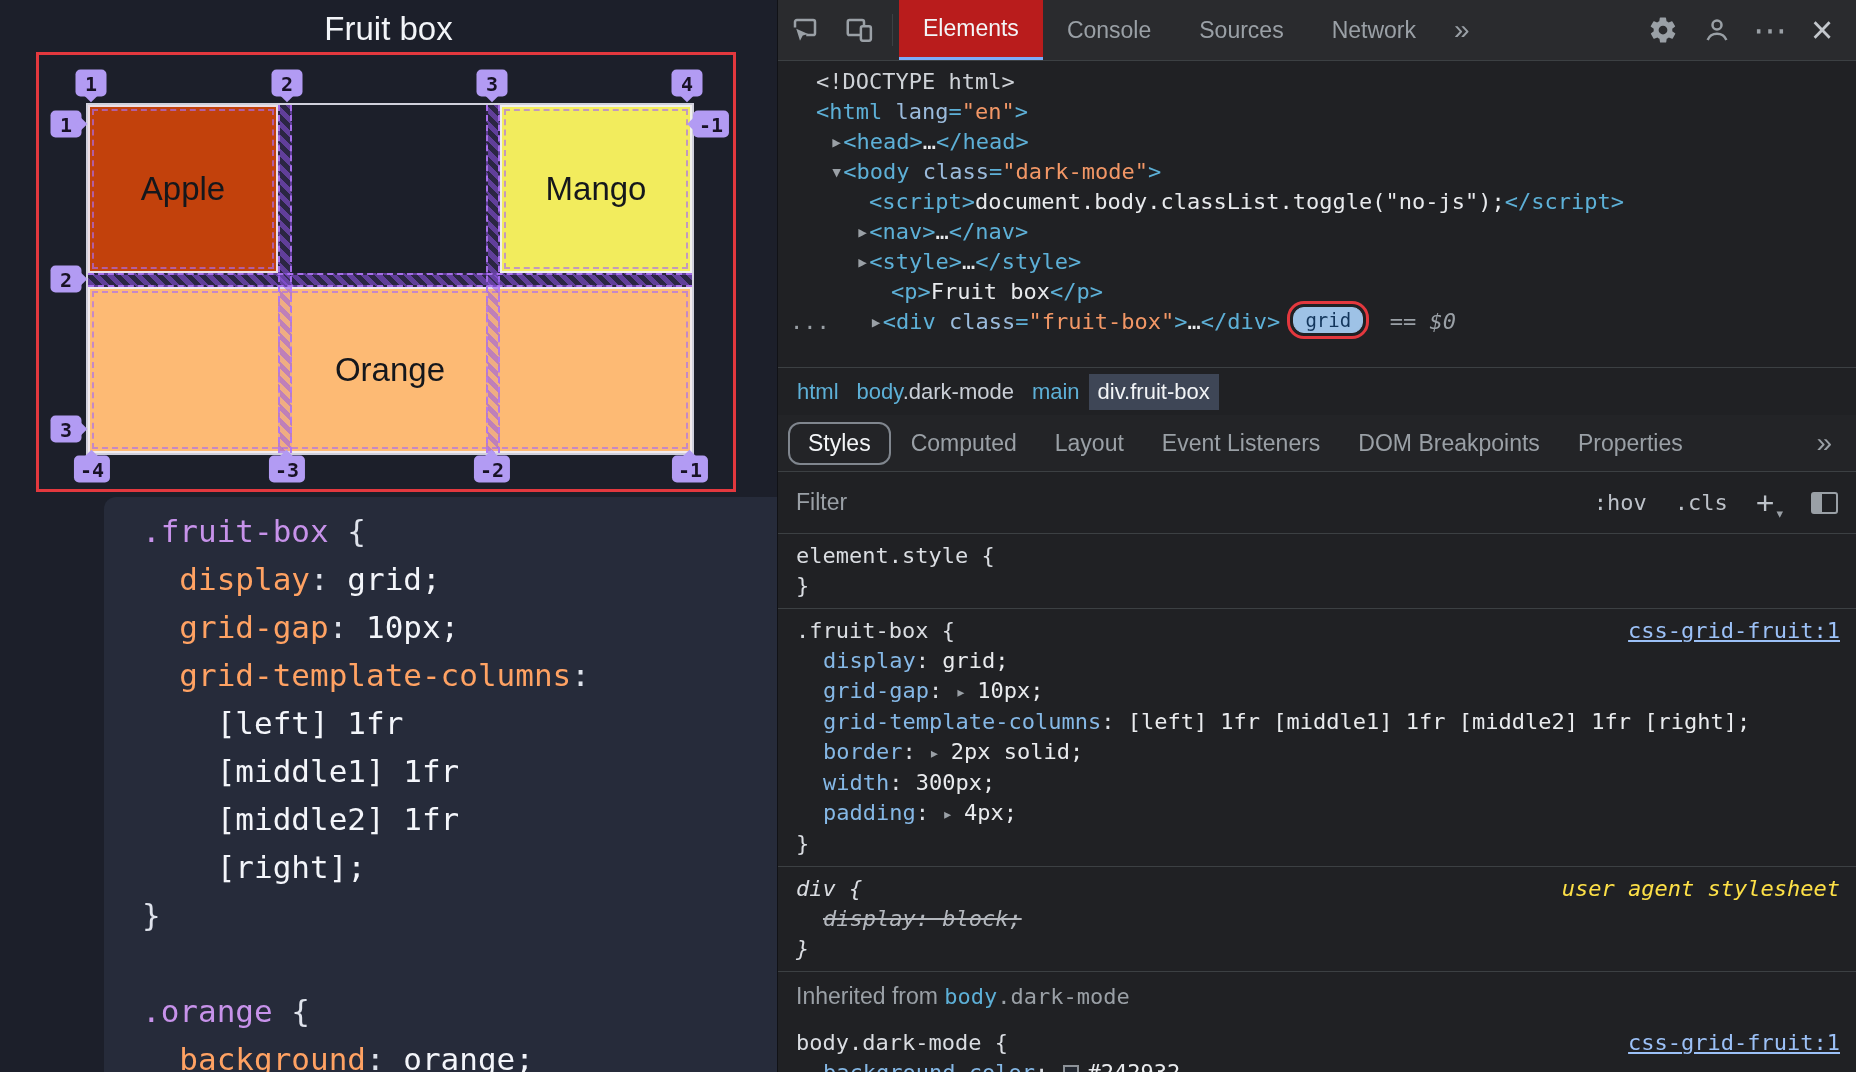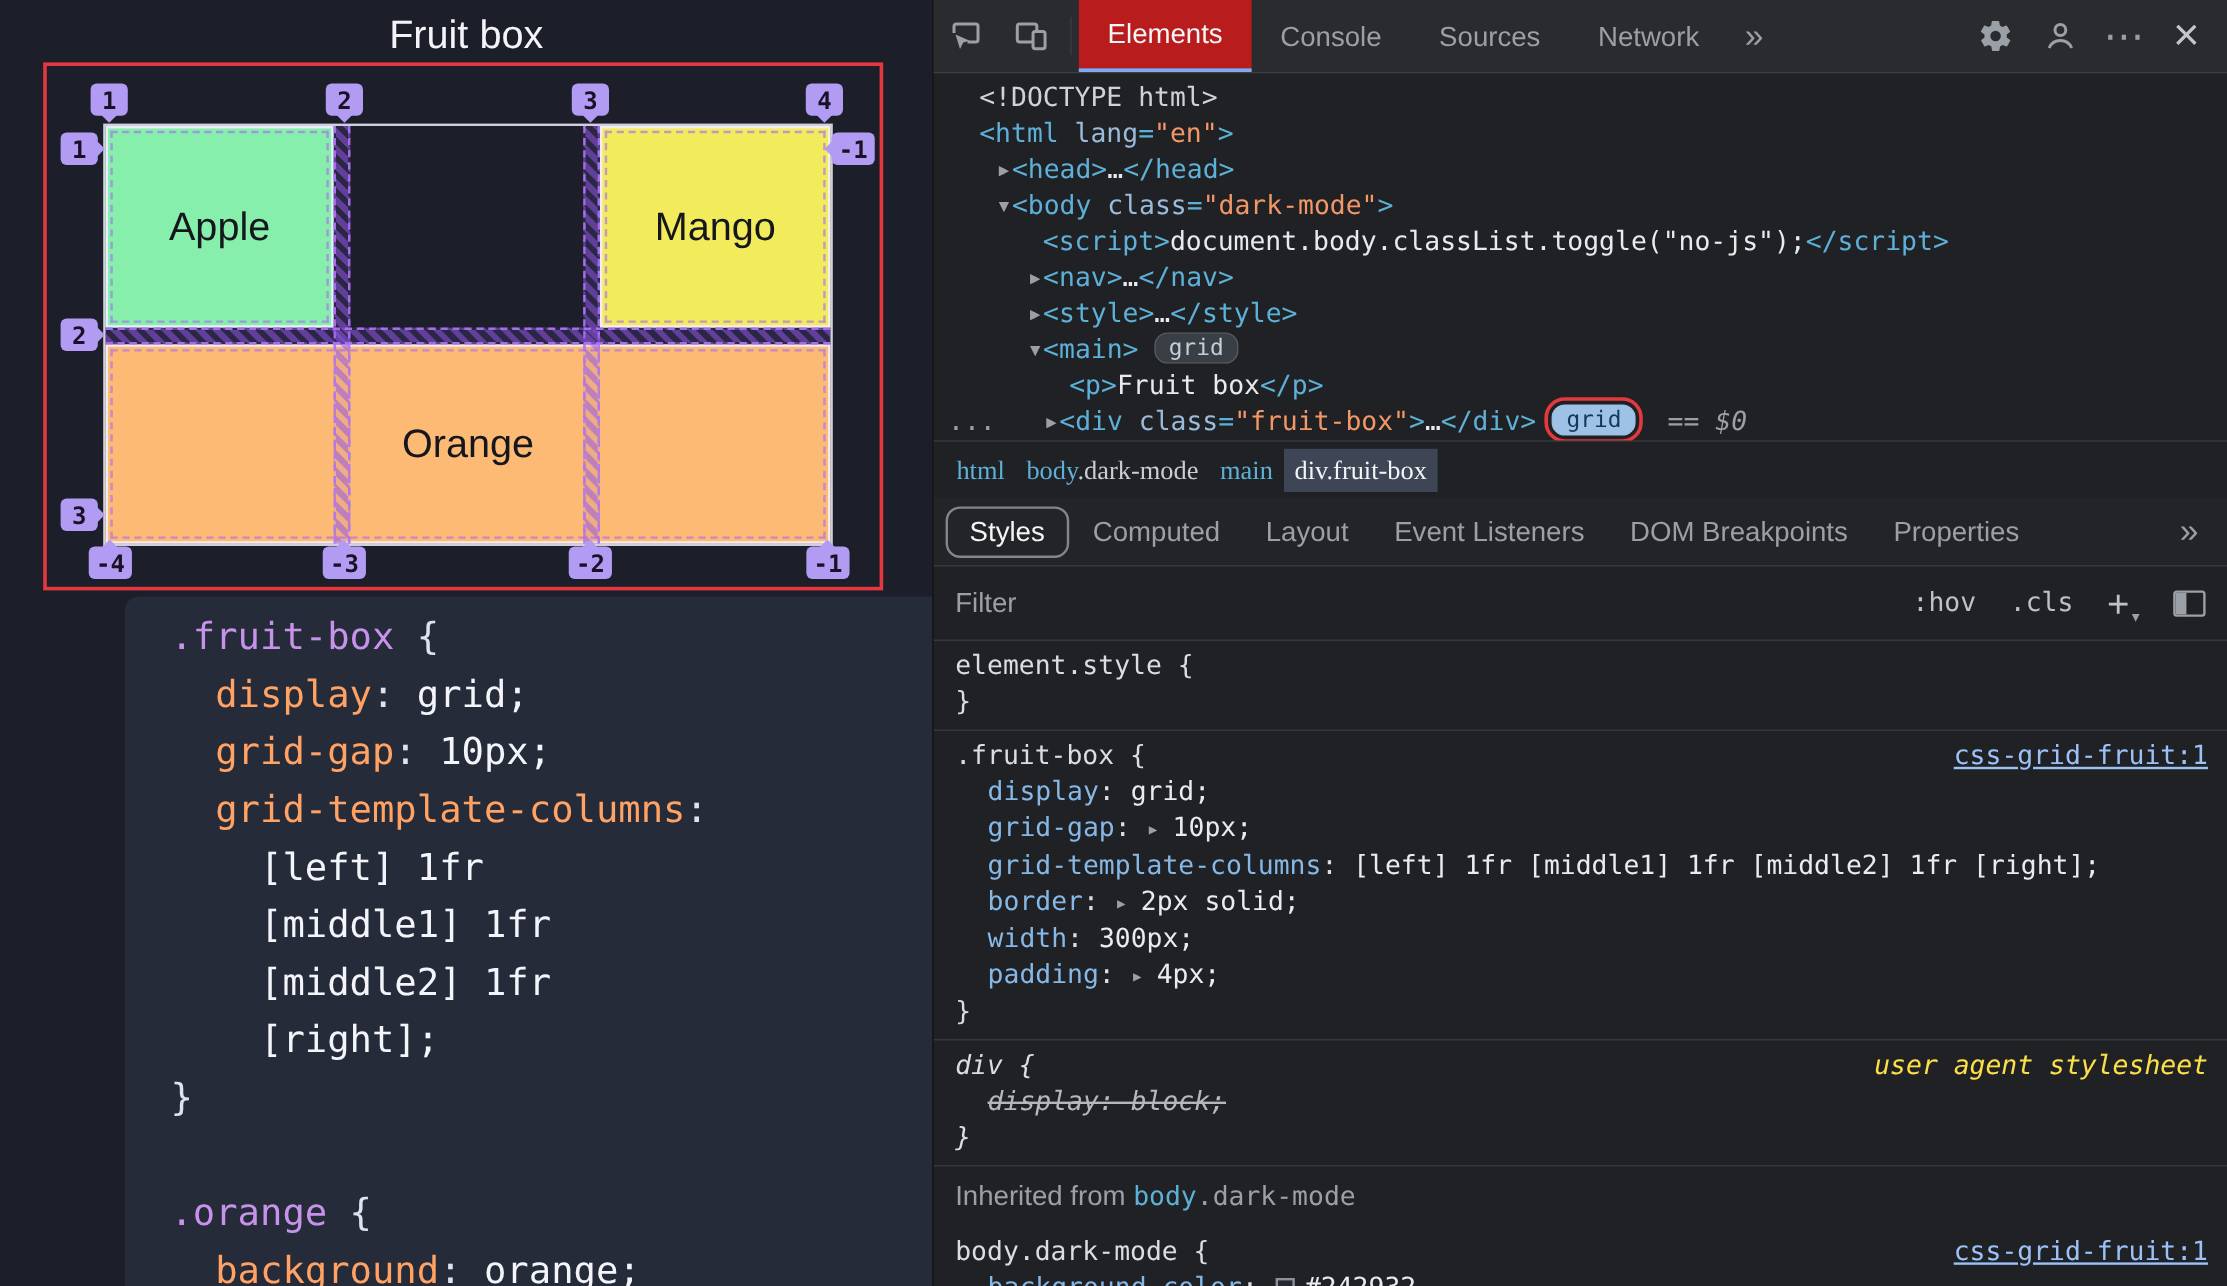--- a/index.html
+++ b/index.html
@@ -65,21 +65,21 @@
   .tk-txt{color:#e8eaed}
   .tk-dim{color:#9aa0a6}
   .tk-arrow{color:#9aa0a6}
   .tk-eq{color:#9aa0a6;font-style:italic}
   .tk-gbadge{display:inline-block;background:#3a3f46;border:1px solid #5c6167;color:#c6cfd8;border-radius:11px;
              padding:0 11px;font-size:19px;line-height:24px;vertical-align:2px}
   .tk-active{background:#9ec2e6;border-color:#9ec2e6;color:#13365c}
   .tk-boxed{outline:3px solid #e3383e;outline-offset:3px}
 
   .dt-crumbs{height:48px;border-top:1px solid #3c4043;display:flex;align-items:center;padding-left:10px;
-             font-family:Liberation Serif, serif;font-size:22px;background:#202124}
+             font-family:Liberation Sans, sans-serif;font-size:22px;background:#202124}
   .crumb{padding:5px 9px;white-space:pre}
   .crumb-tag{color:#5db0d7}
   .crumb-cls{color:#c9ced6}
   .crumb.selected{background:#3e4656}
   .crumb.selected .crumb-tag,.crumb.selected .crumb-cls{color:#f2f4f6}
 
   .dt-sidebar-tabs{height:57px;display:flex;align-items:center;border-bottom:1px solid #3c4043;padding:0 10px;
                    font-size:23px;color:#9aa0a6;background:#232427}
   .sb-tab{padding:6px 18px;margin-right:2px;white-space:nowrap}
   .sb-tab.active{color:#f3f5f7;border:2px solid #80868e;border-radius:12px}
@@ -117,21 +117,21 @@
 </head>
 <body>
 
 <div class="stage">
 
   <section class="page">
     <h1 class="page-title">Fruit box</h1>
 
     <div class="overlay-box" id="overlay-box">
       <div class="grid-area">
-        <div class="cell cell-apple" style="background: #86efac;">
+        <div class="cell cell-apple" style="background: #c2410c;">
           <span>Apple</span>
         </div>
         <div class="cell cell-mango" style="background: rgb(242, 236, 93);">
           <span>Mango</span>
         </div>
         <div class="cell cell-orange" style="background: #fdba74;">
           <span>Orange</span>
         </div>
         <div class="hatch hatch-v hatch-v1"></div>
         <div class="hatch hatch-v hatch-v2"></div>
@@ -197,21 +197,20 @@
     </header>
 
     <div class="dt-tree" id="dom-tree">
         <div class="tree-line" style="padding-left: 38px;"><span class="tk tk-doct">&lt;!DOCTYPE html&gt;</span></div>
         <div class="tree-line" style="padding-left: 38px;"><span class="tk tk-tag">&lt;html</span><span class="tk tk-attr"> lang</span><span class="tk tk-tag">=</span><span class="tk tk-aval">"en"</span><span class="tk tk-tag">&gt;</span></div>
         <div class="tree-line" style="padding-left: 52px;"><span class="tk tk-arrow">▸</span><span class="tk tk-tag">&lt;head&gt;</span><span class="tk tk-txt">…</span><span class="tk tk-tag">&lt;/head&gt;</span></div>
         <div class="tree-line" style="padding-left: 52px;"><span class="tk tk-arrow">▾</span><span class="tk tk-tag">&lt;body</span><span class="tk tk-attr"> class</span><span class="tk tk-tag">=</span><span class="tk tk-aval">"dark-mode"</span><span class="tk tk-tag">&gt;</span></div>
         <div class="tree-line" style="padding-left: 91px;"><span class="tk tk-tag">&lt;script&gt;</span><span class="tk tk-txt">document.body.classList.toggle("no-js");</span><span class="tk tk-tag">&lt;/script&gt;</span></div>
         <div class="tree-line" style="padding-left: 78px;"><span class="tk tk-arrow">▸</span><span class="tk tk-tag">&lt;nav&gt;</span><span class="tk tk-txt">…</span><span class="tk tk-tag">&lt;/nav&gt;</span></div>
         <div class="tree-line" style="padding-left: 78px;"><span class="tk tk-arrow">▸</span><span class="tk tk-tag">&lt;style&gt;</span><span class="tk tk-txt">…</span><span class="tk tk-tag">&lt;/style&gt;</span></div>
-        <div class="tree-line" style="padding-left: 78px;"><span class="tk tk-arrow">▾</span><span class="tk tk-tag">&lt;main&gt;</span><span class="tk tk-txt"> </span><span class="tk tk-gbadge">grid</span></div>
         <div class="tree-line" style="padding-left: 113px;"><span class="tk tk-tag">&lt;p&gt;</span><span class="tk tk-txt">Fruit box</span><span class="tk tk-tag">&lt;/p&gt;</span></div>
         <div class="tree-line" style="padding-left: 12px;"><span class="tk tk-dim">...</span><span class="tk">   </span><span class="tk tk-arrow">▸</span><span class="tk tk-tag">&lt;div</span><span class="tk tk-attr"> class</span><span class="tk tk-tag">=</span><span class="tk tk-aval">"fruit-box"</span><span class="tk tk-tag">&gt;</span><span class="tk tk-txt">…</span><span class="tk tk-tag">&lt;/div&gt;</span><span class="tk tk-txt"> </span><span class="tk tk-gbadge tk-active tk-boxed">grid</span><span class="tk tk-txt">  </span><span class="tk tk-eq">== $0</span></div>
       </div>
 
     <nav class="dt-crumbs" id="crumbs">
         <span class="crumb"><span class="crumb-tag">html</span></span>
         <span class="crumb"><span class="crumb-tag">body</span><span class="crumb-cls">.dark-mode</span></span>
         <span class="crumb"><span class="crumb-tag">main</span></span>
         <span class="crumb selected"><span class="crumb-tag">div</span><span class="crumb-cls">.fruit-box</span></span>
       </nav>

